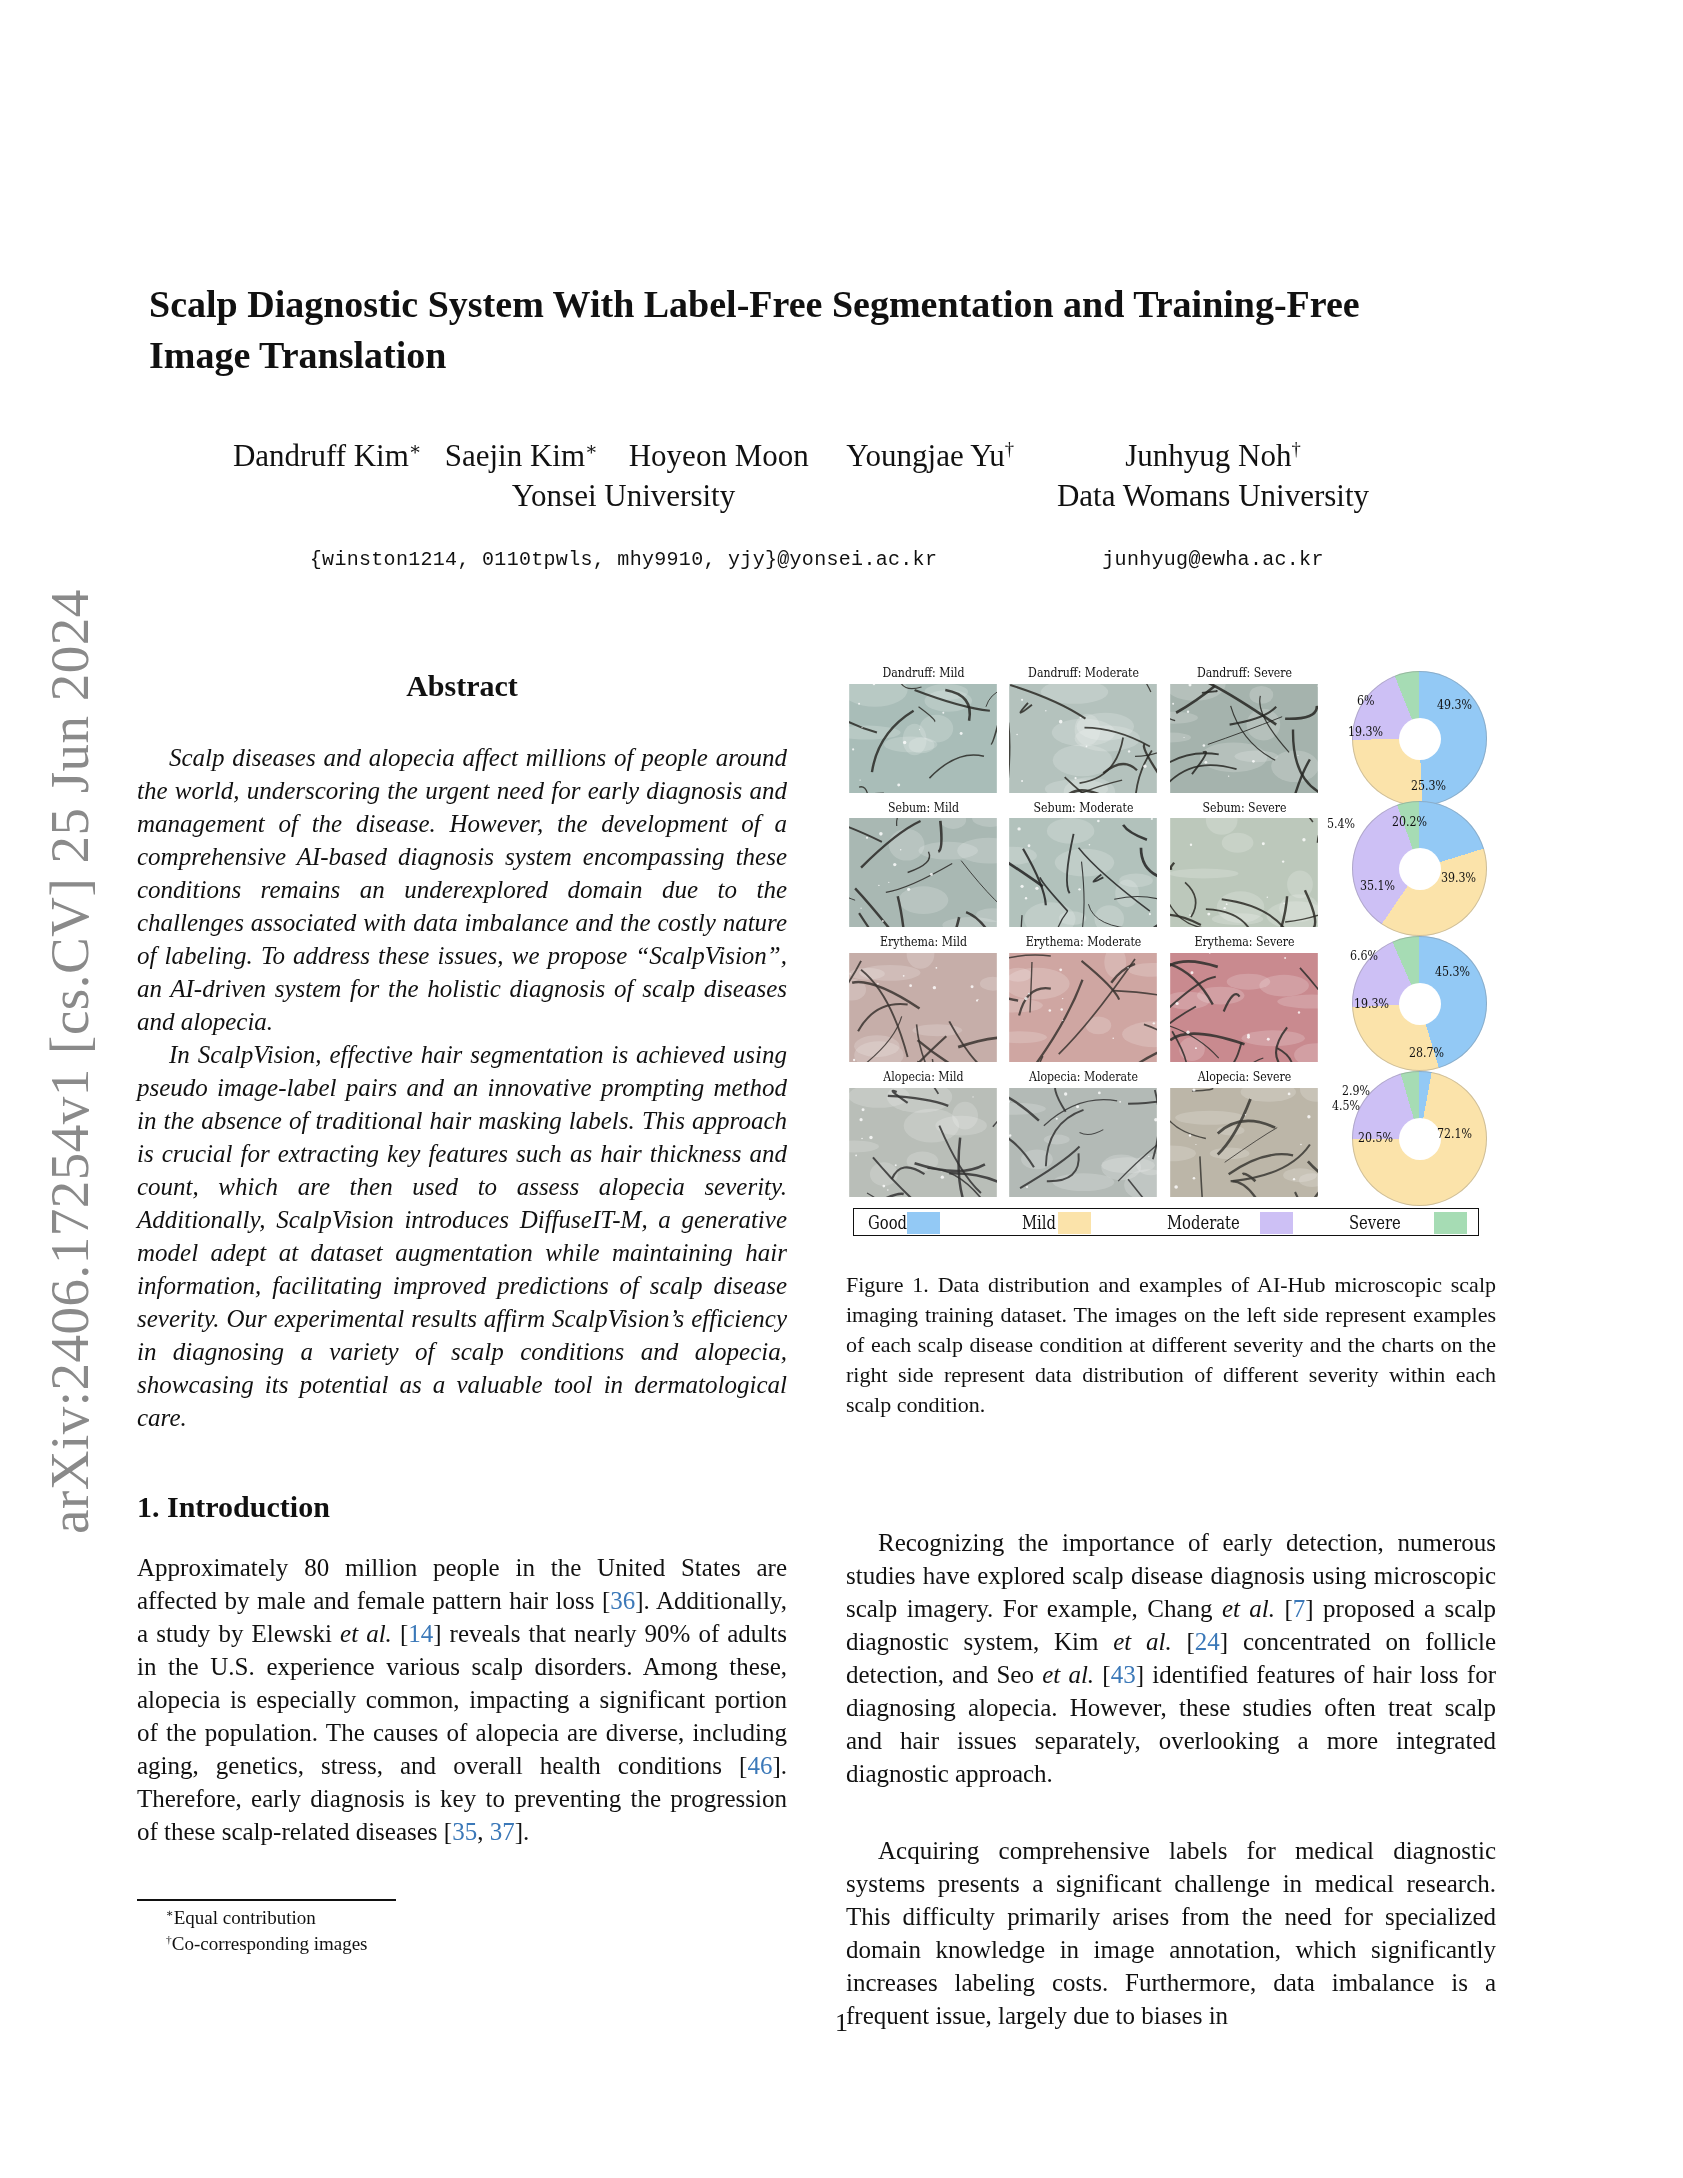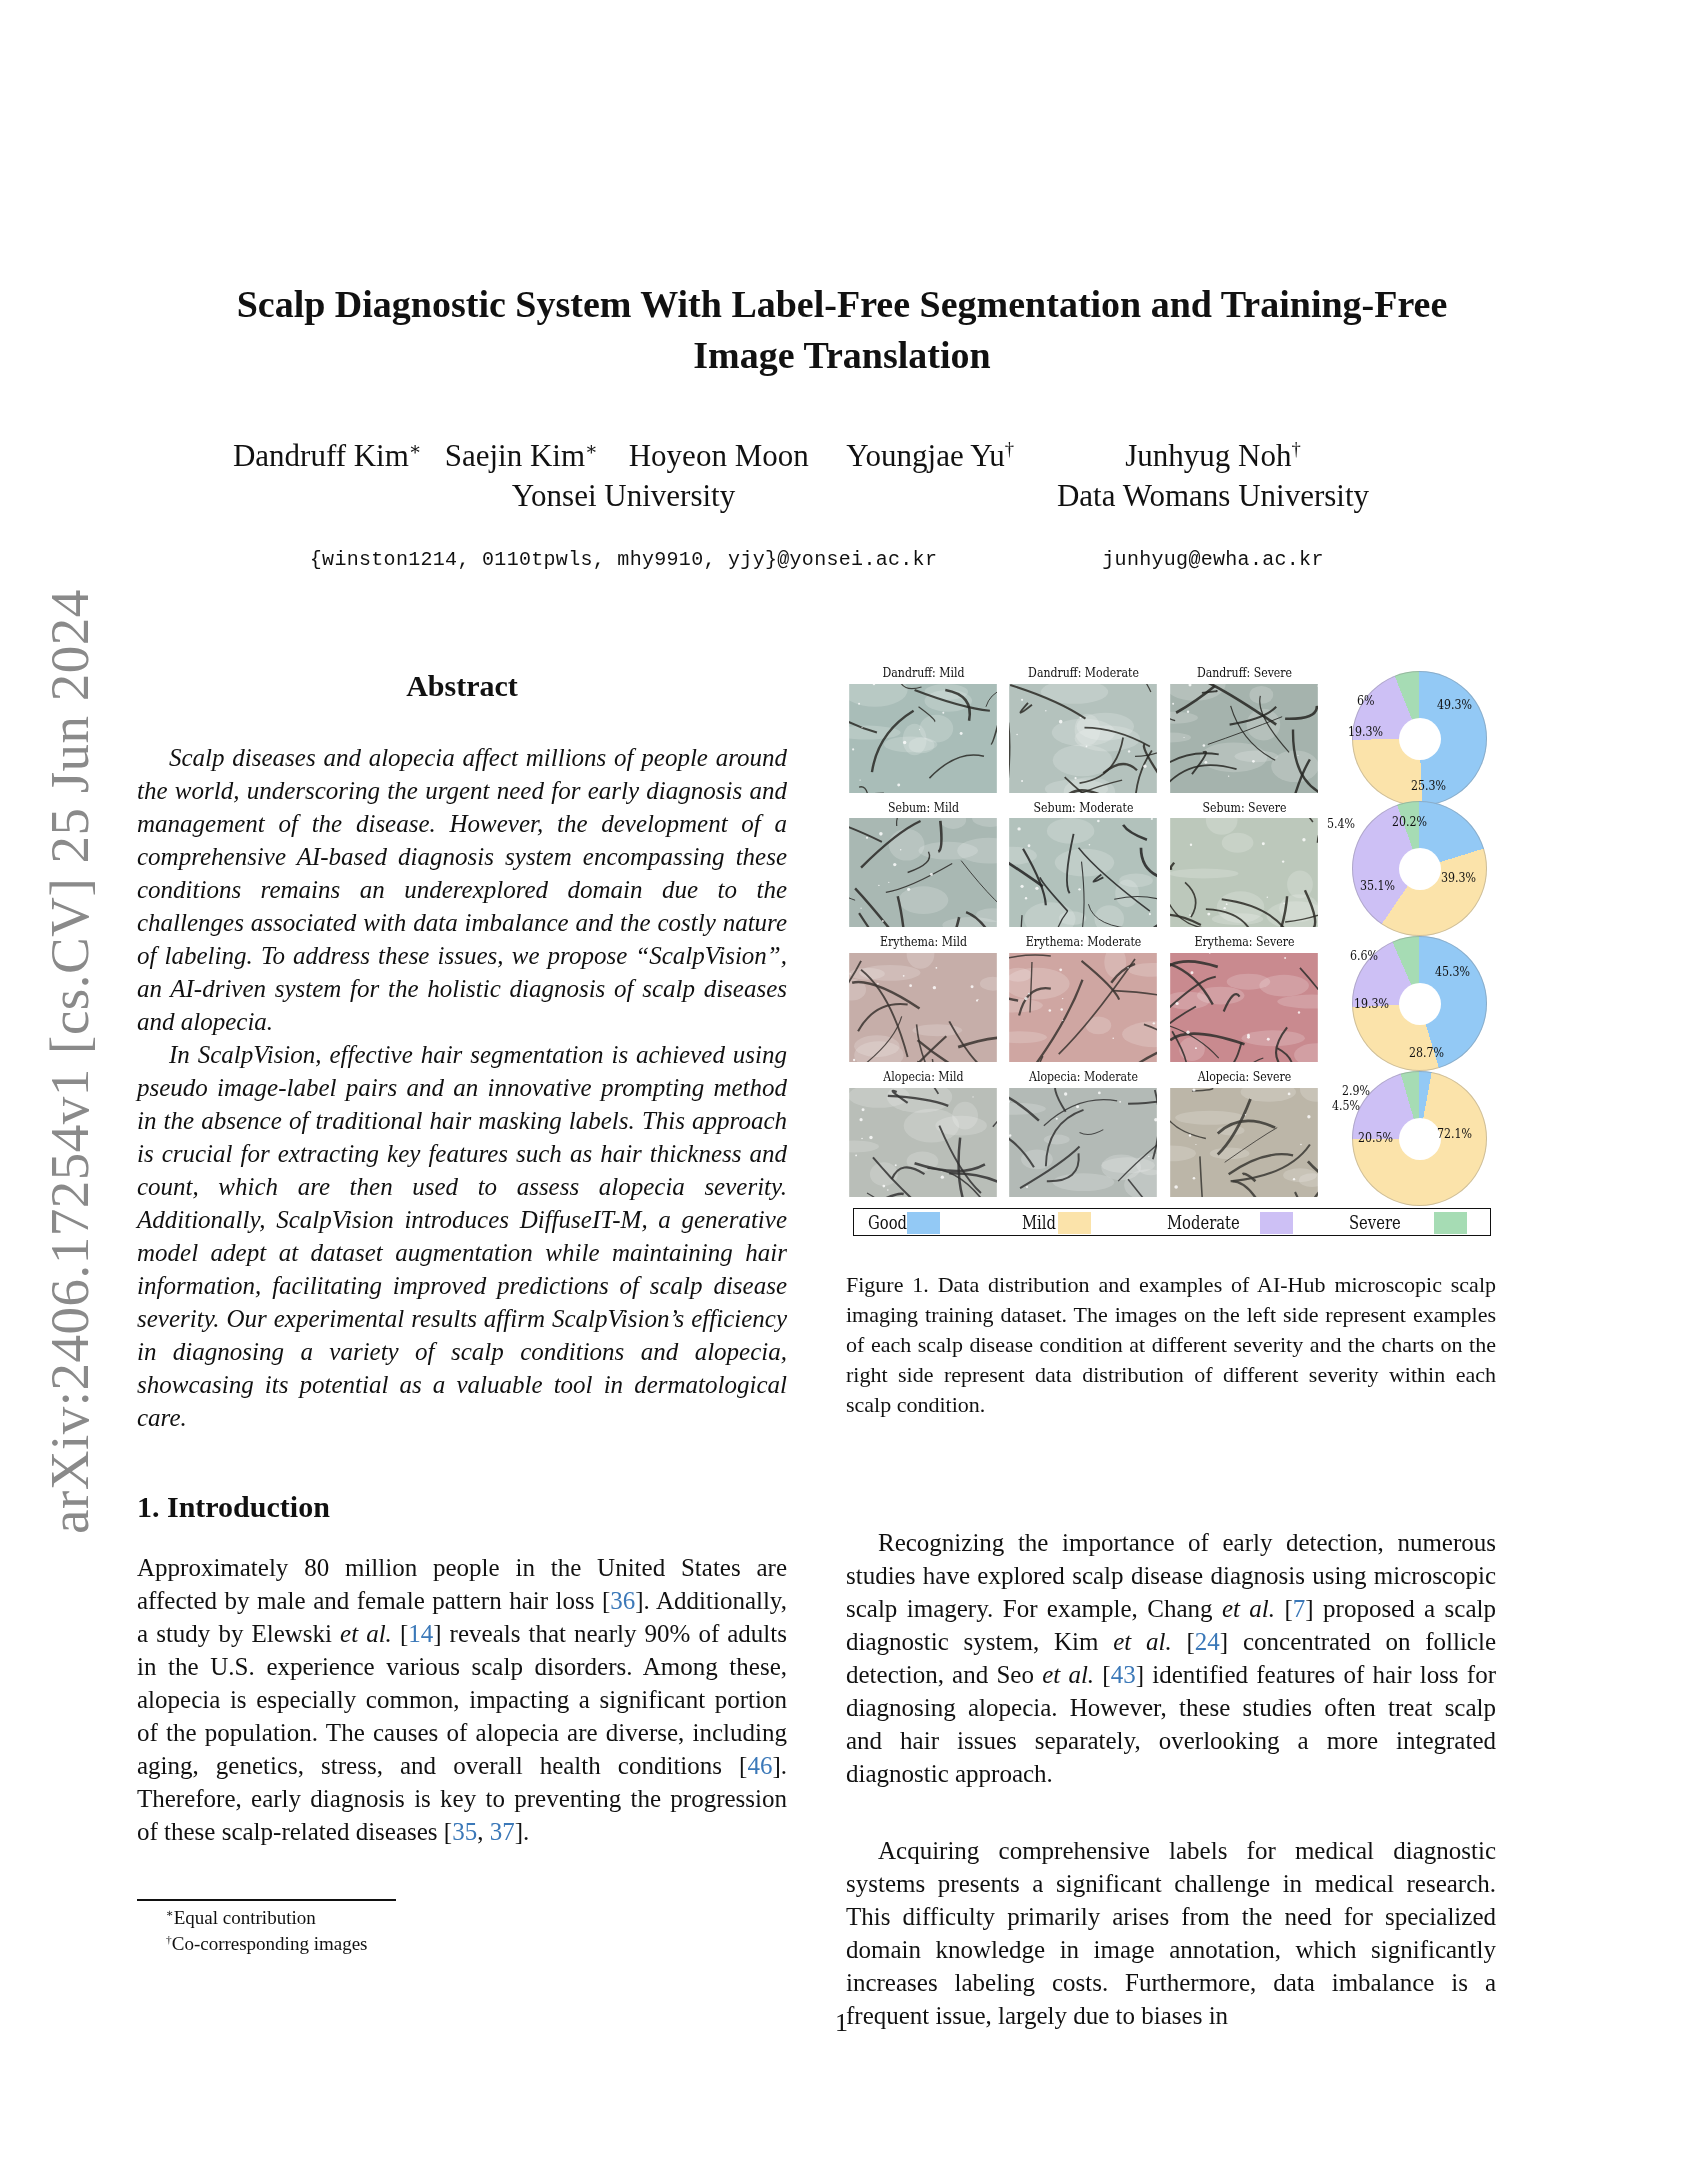--- a/index.html
+++ b/index.html
@@ -1,18 +1,18 @@
 <!DOCTYPE html>
 <html><head>
 <meta charset="utf-8">
 <style>
   html,body{margin:0;padding:0;background:#fff;}
   body{width:1683px;height:2178px;position:relative;overflow:hidden;font-family:"Liberation Serif","DejaVu Serif",serif;color:#111;}
   .abs{position:absolute;}
-  .title{left:149px;width:1386px;top:279px;text-align:center;font-weight:bold;font-size:38px;line-height:51px;}
+  .title{left:149px;width:1386px;top:279px;font-weight:bold;font-size:38px;line-height:51px;}
   .authors-left{left:188px;width:871px;top:436px;text-align:center;font-size:31px;line-height:40px;}
   .authors-right{left:1005px;width:416px;top:436px;text-align:center;font-size:31px;line-height:40px;}
   .email{font-family:"Liberation Mono","DejaVu Sans Mono",monospace;font-size:20px;margin-top:24px;letter-spacing:0.3px;}
   sup{font-size:60%;vertical-align:super;line-height:0;}
   .arxiv{left:-416px;top:1030px;width:970px;transform:rotate(-90deg);transform-origin:center center;text-align:center;font-family:"Liberation Serif",serif;font-size:55px;color:#8a8a8a;letter-spacing:0.5px;white-space:nowrap;}
   .col{font-size:25px;line-height:33px;text-align:justify;}
   .leftcol{left:137px;width:650px;}
   .rightcol{left:846px;width:650px;}
   .h-abstract{left:137px;width:650px;top:669px;text-align:center;font-weight:bold;font-size:30px;}
   .abstract p{margin:0;font-style:italic;text-indent:32px;}
@@ -25,21 +25,21 @@
   .fnrule{left:137px;top:1899px;width:259px;height:2px;background:#111;}
   .footnotes{left:166px;top:1905px;font-size:19px;line-height:26px;}
   .pagenum{left:792px;width:99px;top:2008px;text-align:center;font-size:26px;}
   
   .figure{left:849px;top:665px;width:644px;height:592px;}
   .thumb-label{position:absolute;font-family:"DejaVu Serif",serif;font-size:13.4px;text-align:center;width:149px;transform:scaleX(0.82);transform-origin:center;white-space:nowrap;}
   .thumb{position:absolute;width:148px;height:109px;}
   .donut{position:absolute;width:135px;height:135px;border-radius:50%;}
   .donut .hole{position:absolute;left:47px;top:47px;width:42px;height:42px;border-radius:50%;background:#fff;}
   .plabel{position:absolute;font-family:"DejaVu Serif",serif;font-size:13px;white-space:nowrap;transform:scaleX(0.85);transform-origin:left center;color:#111;}
-  .legend{position:absolute;left:4px;top:543px;width:624px;height:26px;border:1.5px solid #111;background:#fff;padding-left:12px;}
+  .legend{position:absolute;left:4px;top:543px;width:624px;height:26px;border:1.5px solid #111;background:#fff;}
   .leg-item{position:absolute;top:0;height:26px;display:flex;align-items:center;}
   .leg-text{font-family:"DejaVu Serif",serif;font-size:18px;transform:scaleX(0.82);transform-origin:left center;display:inline-block;}
   .leg-sw{position:absolute;top:3px;width:33px;height:22px;}
   .caption{left:846px;width:650px;top:1270px;font-size:22px;line-height:30px;text-align:justify;}
 </style>
 </head>
 <body>
 
 <div class="abs title">
   <div>Scalp Diagnostic System With Label-Free Segmentation and Training-Free</div>

